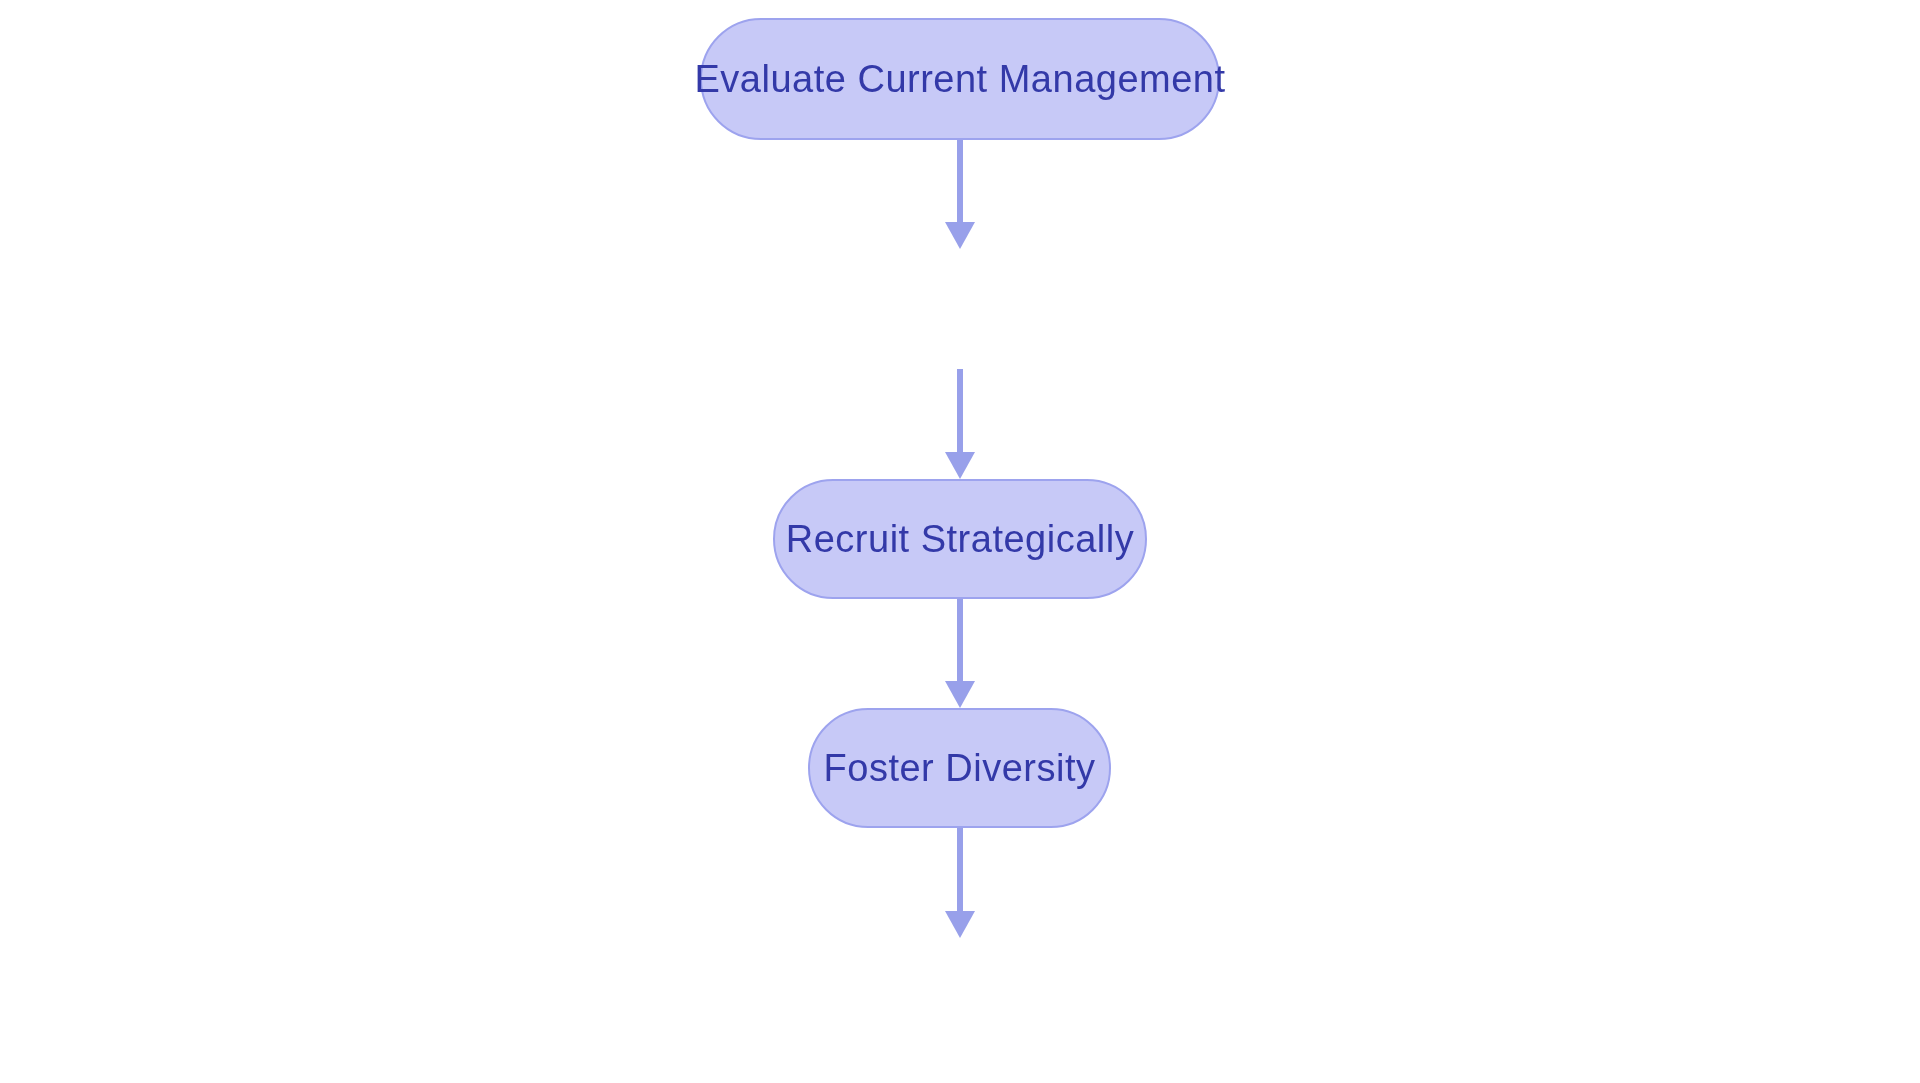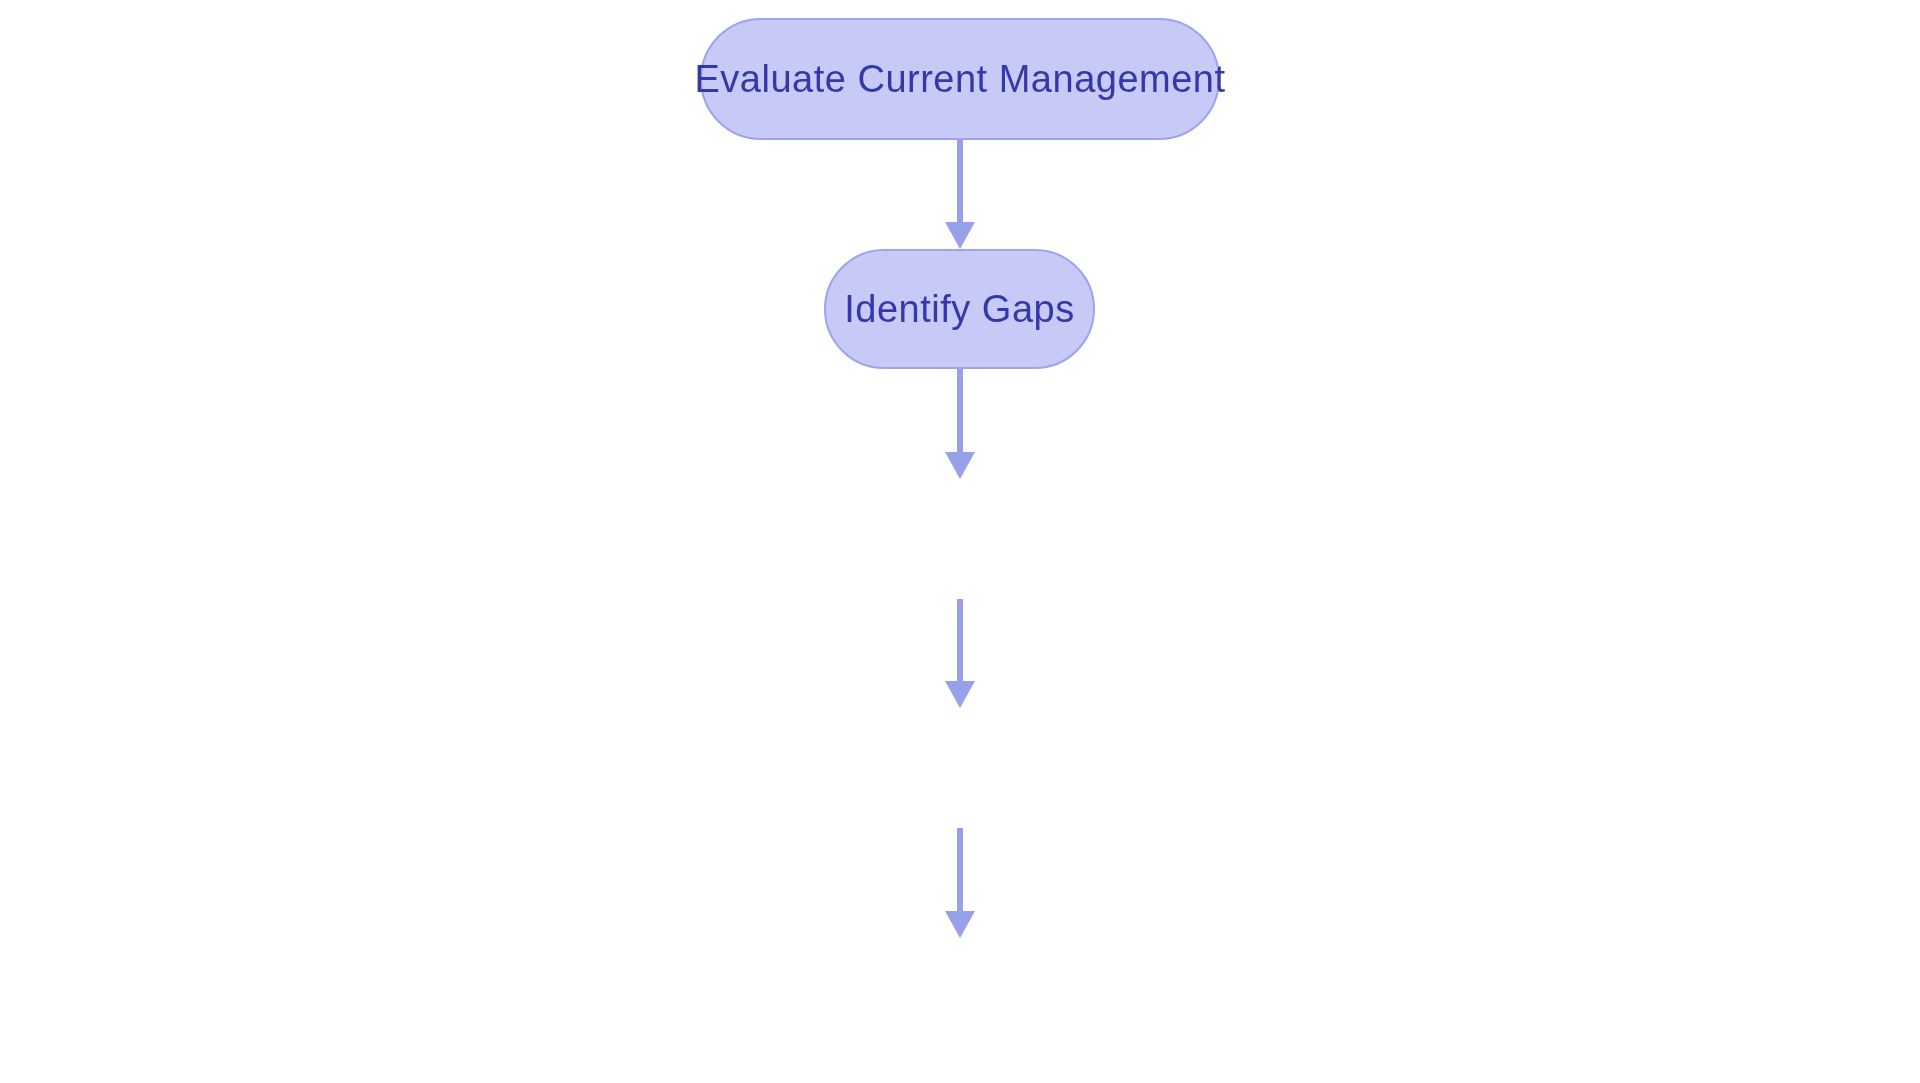--- a/index.html
+++ b/index.html
@@ -79,35 +79,38 @@
 
   <div class="node node-1">
     <span class="node-label">Evaluate Current Management</span>
   </div>
 
   <div class="arrow arrow-1">
     <div class="arrow-line"></div>
     <div class="arrow-head"></div>
   </div>
 
-  <div class="node node-2">
-    <span class="node-label">Identify Gaps</span>
-  </div>
 
   <div class="arrow arrow-2">
     <div class="arrow-line"></div>
     <div class="arrow-head"></div>
   </div>
 
+  <div class="node node-3">
+    <span class="node-label">Recruit Strategically</span>
+  </div>
 
   <div class="arrow arrow-3">
     <div class="arrow-line"></div>
     <div class="arrow-head"></div>
   </div>
 
+  <div class="node node-4">
+    <span class="node-label">Foster Diversity</span>
+  </div>
 
   <div class="arrow arrow-4">
     <div class="arrow-line"></div>
     <div class="arrow-head"></div>
   </div>
 
 
 </div>
 
 </body></html>

